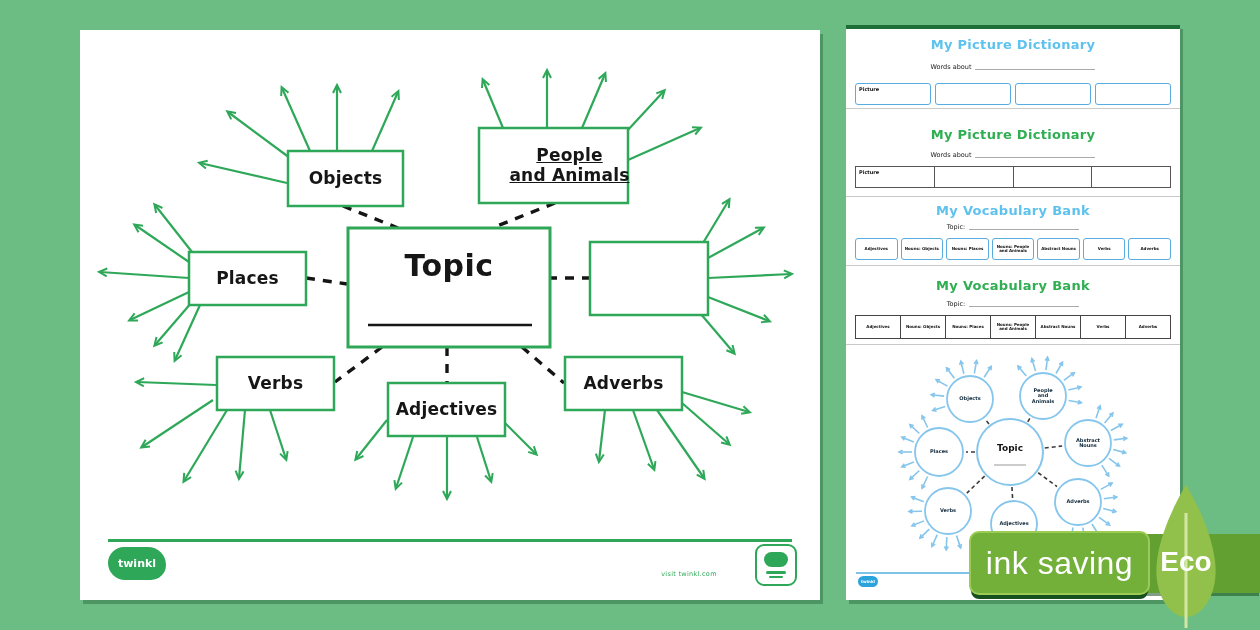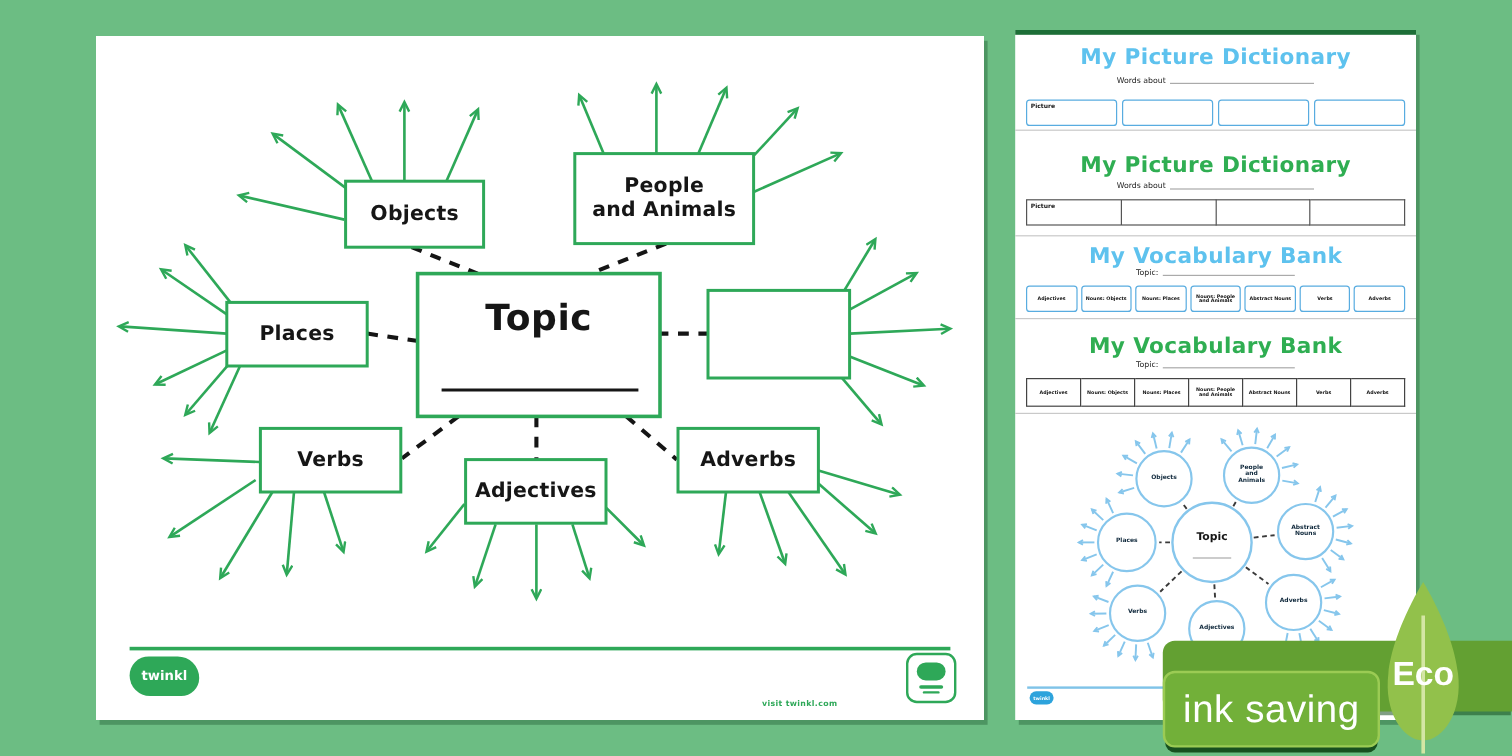--- a/index.html
+++ b/index.html
@@ -11,34 +11,34 @@
              box-shadow:3px 4px 0 rgba(25,85,45,.38);}
   .map-svg{position:absolute;left:0;top:0;}
   .map-label{position:absolute;display:flex;align-items:center;justify-content:center;
              text-align:center;font-weight:bold;color:#161616;font-size:17px;line-height:1.15;
              white-space:pre-line;letter-spacing:.2px;}
   .topic-label{font-size:30px;letter-spacing:.5px;}
   .footer-line{position:absolute;left:28px;top:509px;width:684px;height:3px;background:#2ea858;}
   .twinkl-blob{position:absolute;left:28px;top:517px;width:58px;height:33px;background:#2ea858;
                border-radius:16px 18px 15px 17px;display:flex;align-items:center;justify-content:center;
                color:#fff;font-weight:bold;font-size:11px;}
-  .visit-text{position:absolute;left:555px;top:552px;width:108px;text-align:left;
-              color:#2ea858;font-weight:bold;font-size:6.5px;letter-spacing:.3px;}
+  .visit-text{position:absolute;left:555px;top:540px;width:108px;text-align:center;
+              color:#2ea858;font-weight:normal;font-size:6.5px;letter-spacing:.3px;}
   .stamp{position:absolute;left:675px;top:514px;width:42px;height:42px;border:2px solid #2ea858;
          border-radius:9px;box-sizing:border-box;}
   .stamp-blob{position:absolute;left:7px;top:6px;width:24px;height:15px;background:#2ea858;border-radius:8px;}
   .stamp-bar{position:absolute;left:9px;top:25px;width:20px;height:3px;background:#2ea858;border-radius:2px;}
   .stamp-bar2{position:absolute;left:12px;top:30px;width:14px;height:2px;background:#2ea858;border-radius:2px;}
 
   
   .page-side{position:absolute;left:846px;top:25px;width:334px;height:575px;background:#ffffff;
              border-top:4px solid #1d6e37;box-sizing:border-box;box-shadow:3px 4px 0 rgba(25,85,45,.38);}
   .sec{position:relative;width:100%;border-bottom:1px solid #c9c9c9;box-sizing:border-box;}
   .sec:last-child{border-bottom:none;}
-  .prev-title{position:absolute;left:0;width:100%;text-align:center;font-weight:bold;font-size:18px;letter-spacing:.3px;}
+  .prev-title{position:absolute;left:0;width:100%;text-align:center;font-weight:bold;font-size:13px;letter-spacing:.3px;}
   .t-blue{color:#5ec2ee;} .t-green{color:#2fae52;}
   .field-row{position:absolute;left:0;width:100%;display:flex;justify-content:center;align-items:flex-end;gap:4px;}
   .field-label{font-size:6.5px;font-weight:normal;color:#222;}
   .field-line{display:inline-block;height:1px;background:#aaa;margin-bottom:1px;}
   .pd-row,.vb-row{position:absolute;left:9px;width:316px;display:flex;box-sizing:border-box;}
   .pd-row .cell{flex:1;height:22px;box-sizing:border-box;}
   .cells-blue{gap:4px;}
   .cells-blue .cell{border:1.5px solid #58ace0;border-radius:3px;}
   .cells-gray{gap:0;}
   .cells-gray .cell{border:1px solid #555;border-left:none;}
@@ -57,21 +57,21 @@
   .mini-footer-line{position:absolute;left:10px;top:227px;width:238px;height:2px;background:#7fc3e8;}
   .mini-logo{position:absolute;left:12px;top:231px;width:20px;height:11px;background:#2da3dc;
              border-radius:6px;display:flex;align-items:center;justify-content:center;color:#fff;
              font-size:4px;font-weight:bold;}
 
   
   .badge-bar{position:absolute;left:969px;top:534px;width:291px;height:59px;background:#63a032;
              border-radius:10px 0 0 10px;box-shadow:0 4px 0 -1px rgba(23,79,31,.55);}
   .badge-ink{position:absolute;left:969px;top:531px;width:181px;height:64px;background:#72b039;
              border:2px solid #9bcb54;border-radius:10px;box-sizing:border-box;
-             box-shadow:0 6px 0 -2px #17501f;display:flex;align-items:center;justify-content:center;margin-top:28px;}
+             box-shadow:0 6px 0 -2px #17501f;display:flex;align-items:center;justify-content:center;}
   .badge-ink-text{color:#fff;font-size:32px;font-family:"Liberation Sans",sans-serif;letter-spacing:.5px;}
   .leaf-wrap{position:absolute;left:1149px;top:483px;width:74px;height:146px;}
   .eco-text{position:absolute;left:1149px;top:546px;width:74px;text-align:center;color:#fff;
             font-size:28px;font-weight:bold;font-family:"Liberation Sans",sans-serif;}
 </style>
 </head>
 <body>
 
 <div class="stage">
 
@@ -140,21 +140,21 @@
         <rect x="137" y="327" width="117" height="53"></rect>
         <rect x="308" y="353" width="117" height="53"></rect>
         <rect x="485" y="327" width="117" height="53"></rect>
         <rect x="268" y="198" width="202" height="119" stroke-width="3"></rect>
       </g>
       <line x1="288" y1="295" x2="452" y2="295" stroke="#161616" stroke-width="2.4"></line>
     </svg>
 
     <div class="map-label topic-label" style="left:268px;top:200px;width:202px;height:72px;">Topic</div>
     <div class="map-label" style="left:208px;top:121px;width:115px;height:55px;">Objects</div>
-    <div class="map-label" style="left:399px;top:98px;width:149px;height:75px;">People
+    <div class="map-label" style="left:415px;top:98px;width:149px;height:75px;text-decoration:underline;">People
 and Animals</div>
     <div class="map-label" style="left:109px;top:222px;width:117px;height:53px;">Places</div>
     <div class="map-label" style="left:137px;top:327px;width:117px;height:53px;">Verbs</div>
     <div class="map-label" style="left:308px;top:353px;width:117px;height:53px;">Adjectives</div>
     <div class="map-label" style="left:485px;top:327px;width:117px;height:53px;">Adverbs</div>
 
     <div class="footer-line"></div>
     <div class="twinkl-blob">
       <span>twinkl</span>
     </div>

